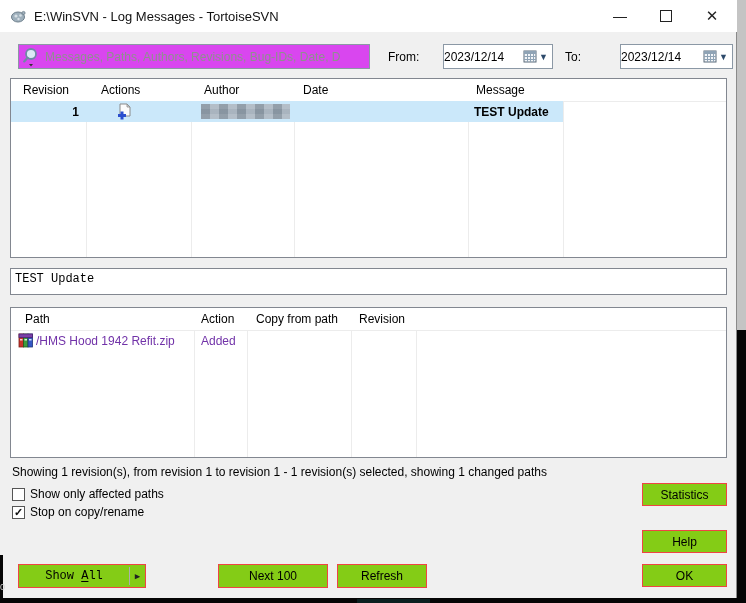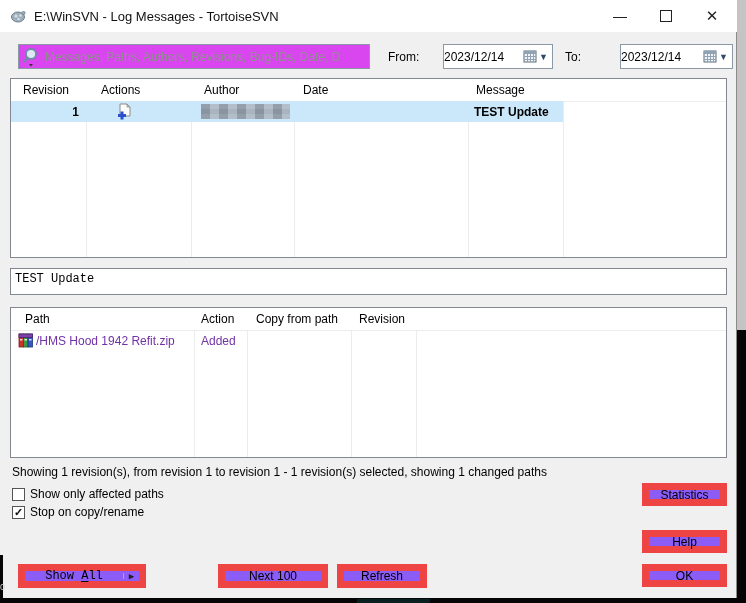--- a/index.html
+++ b/index.html
@@ -49,21 +49,21 @@
           border:1px solid #828790;box-sizing:border-box;
           font-family:"Liberation Mono","DejaVu Sans Mono",monospace;font-size:12px;
           padding:3px 4px;}
   
   .status{position:absolute;left:12px;top:465px;font-size:12px;color:#000;white-space:nowrap;}
   .cbrow{position:absolute;left:12px;display:flex;align-items:flex-end;height:15px;}
   .cb{width:13px;height:13px;background:#fff;border:1px solid #555;box-sizing:border-box;
       display:flex;align-items:center;justify-content:center;flex:0 0 auto;}
   .cb .mark{font-size:11px;font-weight:700;line-height:1;color:#111;margin-top:-1px;}
   .cb-label{margin-left:5px;font-size:12px;}
-  .btn{position:absolute;background:#8b5cf6;border:7px solid #ef4444;box-sizing:border-box;
+  .btn{position:absolute;background:#84cc16;border:1px solid #ef4444;box-sizing:border-box;
        display:flex;align-items:center;justify-content:center;font-size:12px;color:#000;
        cursor:default;}
   .btn.mono{font-family:"Liberation Mono","DejaVu Sans Mono",monospace;}
   .split-main{flex:1;text-align:center;}
   .split-sep{width:1px;align-self:stretch;background:#adadad;margin:2px 0;}
   .split-arrow{width:15px;text-align:center;font-size:9px;color:#222;}
   u{text-underline-offset:2px;}
   
   .edge{position:absolute;}
 </style>

